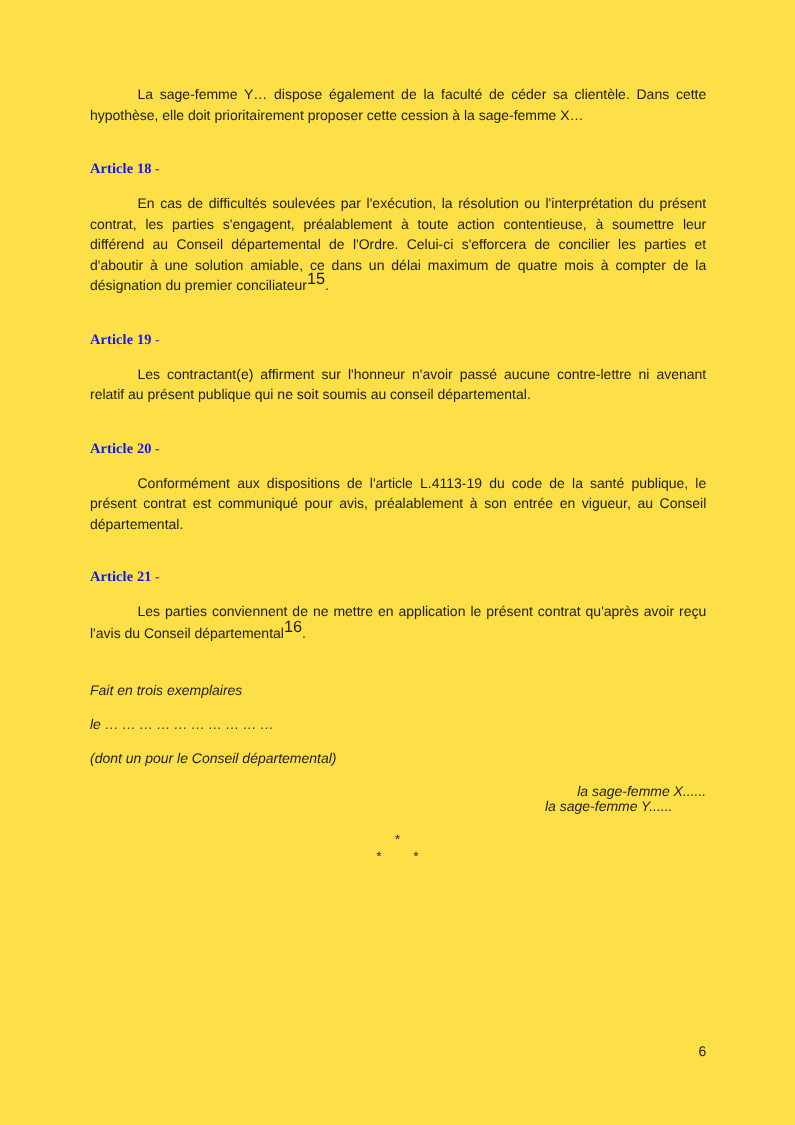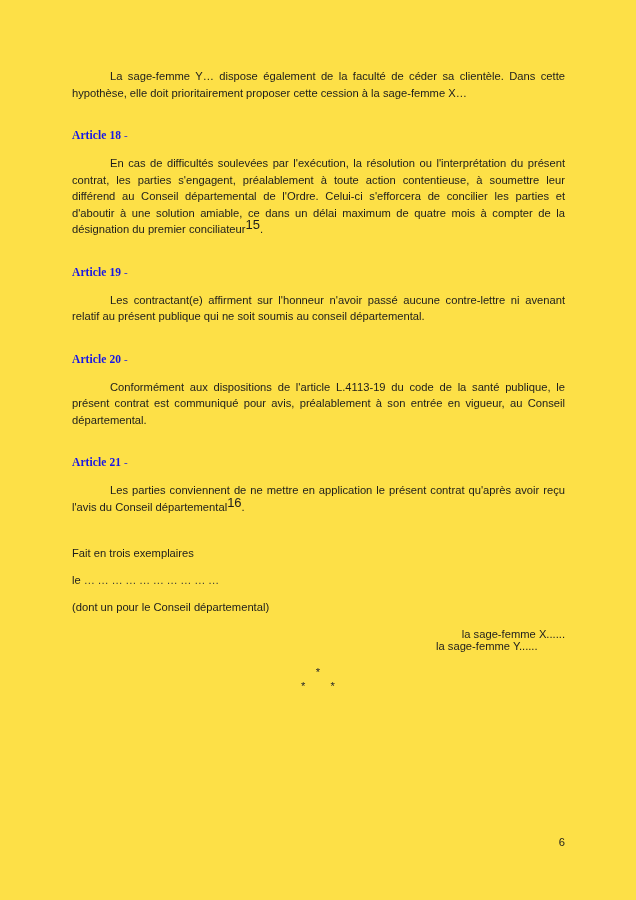--- a/index.html
+++ b/index.html
@@ -57,20 +57,21 @@
   sup {
     font-size: 13px;
     vertical-align: 4.5px;
     line-height: 0;
   }
   .signature-block {
     position: absolute;
     left: 72px;
     top: 546px;
     width: 493px;
+    font-style: italic;
   }
   .sig-line {
     font-size: 11.2px;
     line-height: 14px;
     color: #1c1c1c;
     margin: 0 0 13px 0;
     position: relative;
     white-space: nowrap;
   }
   .sig-line.last { margin-bottom: 0; text-align: right; }

